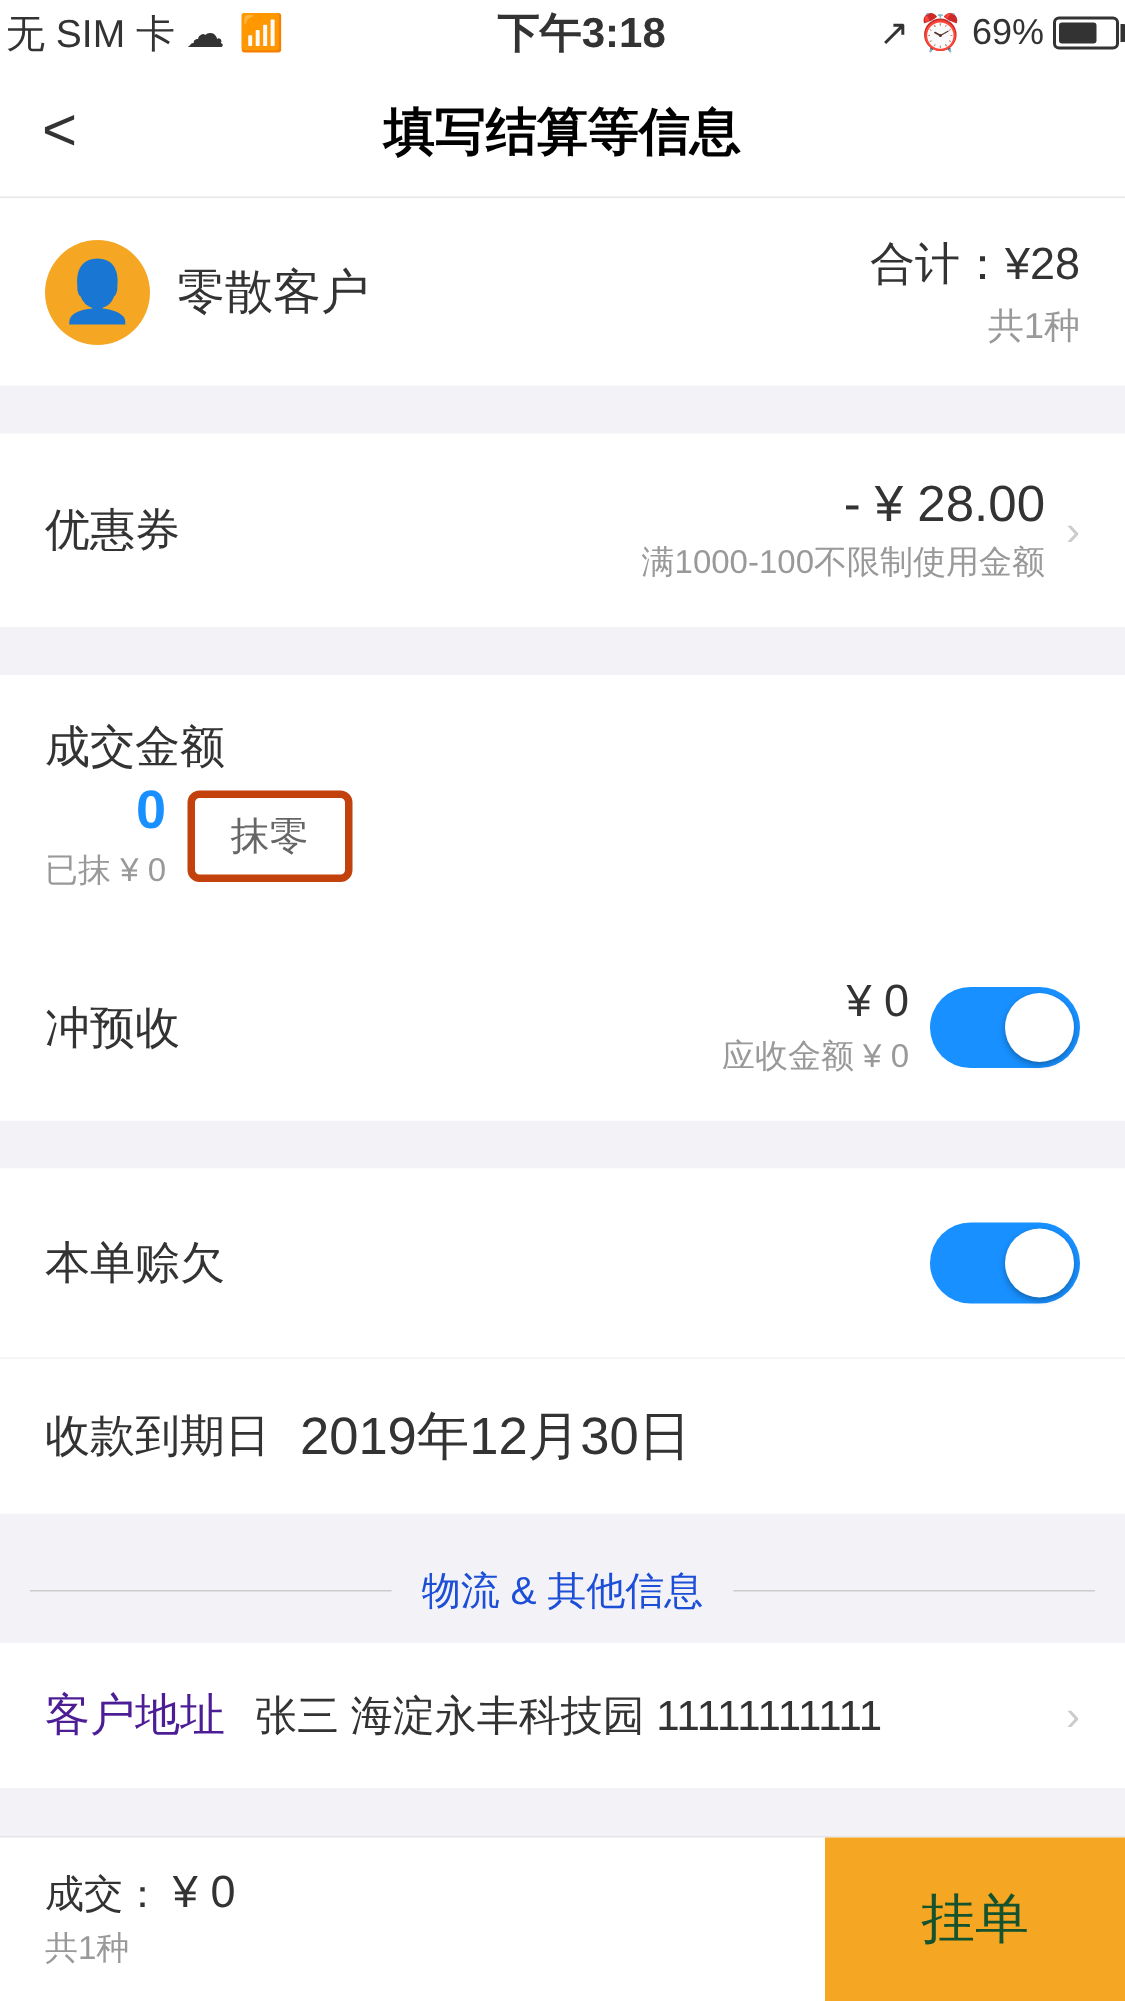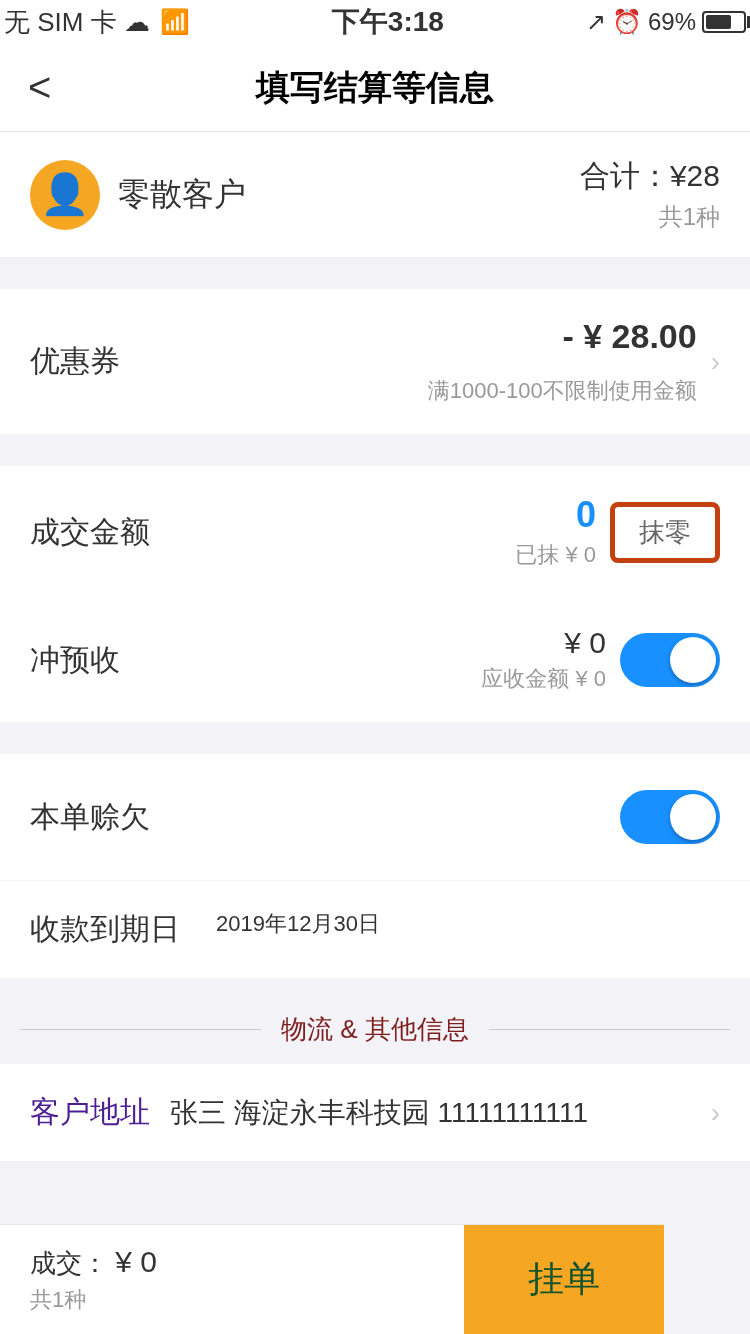--- a/index.html
+++ b/index.html
@@ -95,31 +95,32 @@
       padding: 28px 30px;
       display: flex;
       align-items: center;
       justify-content: space-between;
       border-bottom: 1px solid #f2f2f7;
     }
     .row-item:last-child { border-bottom: none; }
     .row-label { font-size: 30px; color: #333; }
     .row-right { display: flex; align-items: center; gap: 14px; }
     .row-value-block { text-align: right; }
-    .coupon-amount { font-size: 34px; color: #333; font-weight: 700; }
-    .coupon-desc { font-size: 22px; color: #999; margin-top: 20px; }
+    .coupon-amount { font-size: 34px; color: #333; font-weight: 400; }
+    .coupon-desc { font-size: 22px; color: #999; margin-top: 4px; }
     .chevron-icon { color: #ccc; font-size: 28px; }
 
     
     .amount-row {
       background: #fff;
       padding: 28px 30px;
       display: flex;
-      align-items: center;
-      justify-content: space-between;
+      align-items: flex-start;
+      justify-content: space-between;
+      flex-direction: column;
     }
     .amount-value { font-size: 36px; color: #1890ff; font-weight: 600; }
     .round-btn {
       border: 5px solid #c2410c; border-radius: 8px; padding: 8px 24px; font-size: 26px; color: #666; background: #fff; cursor: pointer;
     }
     .amount-sub { font-size: 22px; color: #999; margin-top: 4px; }
 
     
     .prepay-row {
       background: #fff;
@@ -138,34 +139,34 @@
     }
     .toggle-circle {
       width: 46px; height: 46px; border-radius: 50%; background: #fff; position: absolute; right: 4px; top: 4px; box-shadow: 0 2px 4px rgba(0,0,0,0.3);
     }
 
     
     .due-date-row {
       background: #fff;
       padding: 28px 30px;
       display: flex;
-      align-items: flex-start;
-      gap: 36px;
+      align-items: center;
+      gap: 20px;
     }
     .due-date-label { font-size: 30px; color: #333; }
-    .due-date-value { font-size: 22px; color: #333; }
+    .due-date-value { font-size: 35px; color: #333; }
 
     
     .section-divider {
       background: #f2f2f7;
       height: 70px;
       display: flex;
       align-items: center;
       justify-content: center;
-      color: #7f1d1d;
+      color: #1d4ed8;
       font-size: 26px;
       position: relative;
     }
     .section-divider::before, .section-divider::after {
       content: '';
       flex: 1;
       height: 1px;
       background: #ccc;
       margin: 0 20px;
     }
@@ -185,21 +186,21 @@
     .empty-area {
       background: #f2f2f7;
       height: 200px;
     }
 
     
     .bottom-bar {
       position: fixed;
       bottom: 0;
       left: 0;
-      width: 664px;
+      width: 750px;
       height: 110px;
       background: #fff;
       display: flex;
       align-items: center;
       border-top: 1px solid #e5e5ea;
     }
     .bottom-info {
       flex: 1;
       padding: 0 30px;
     }

